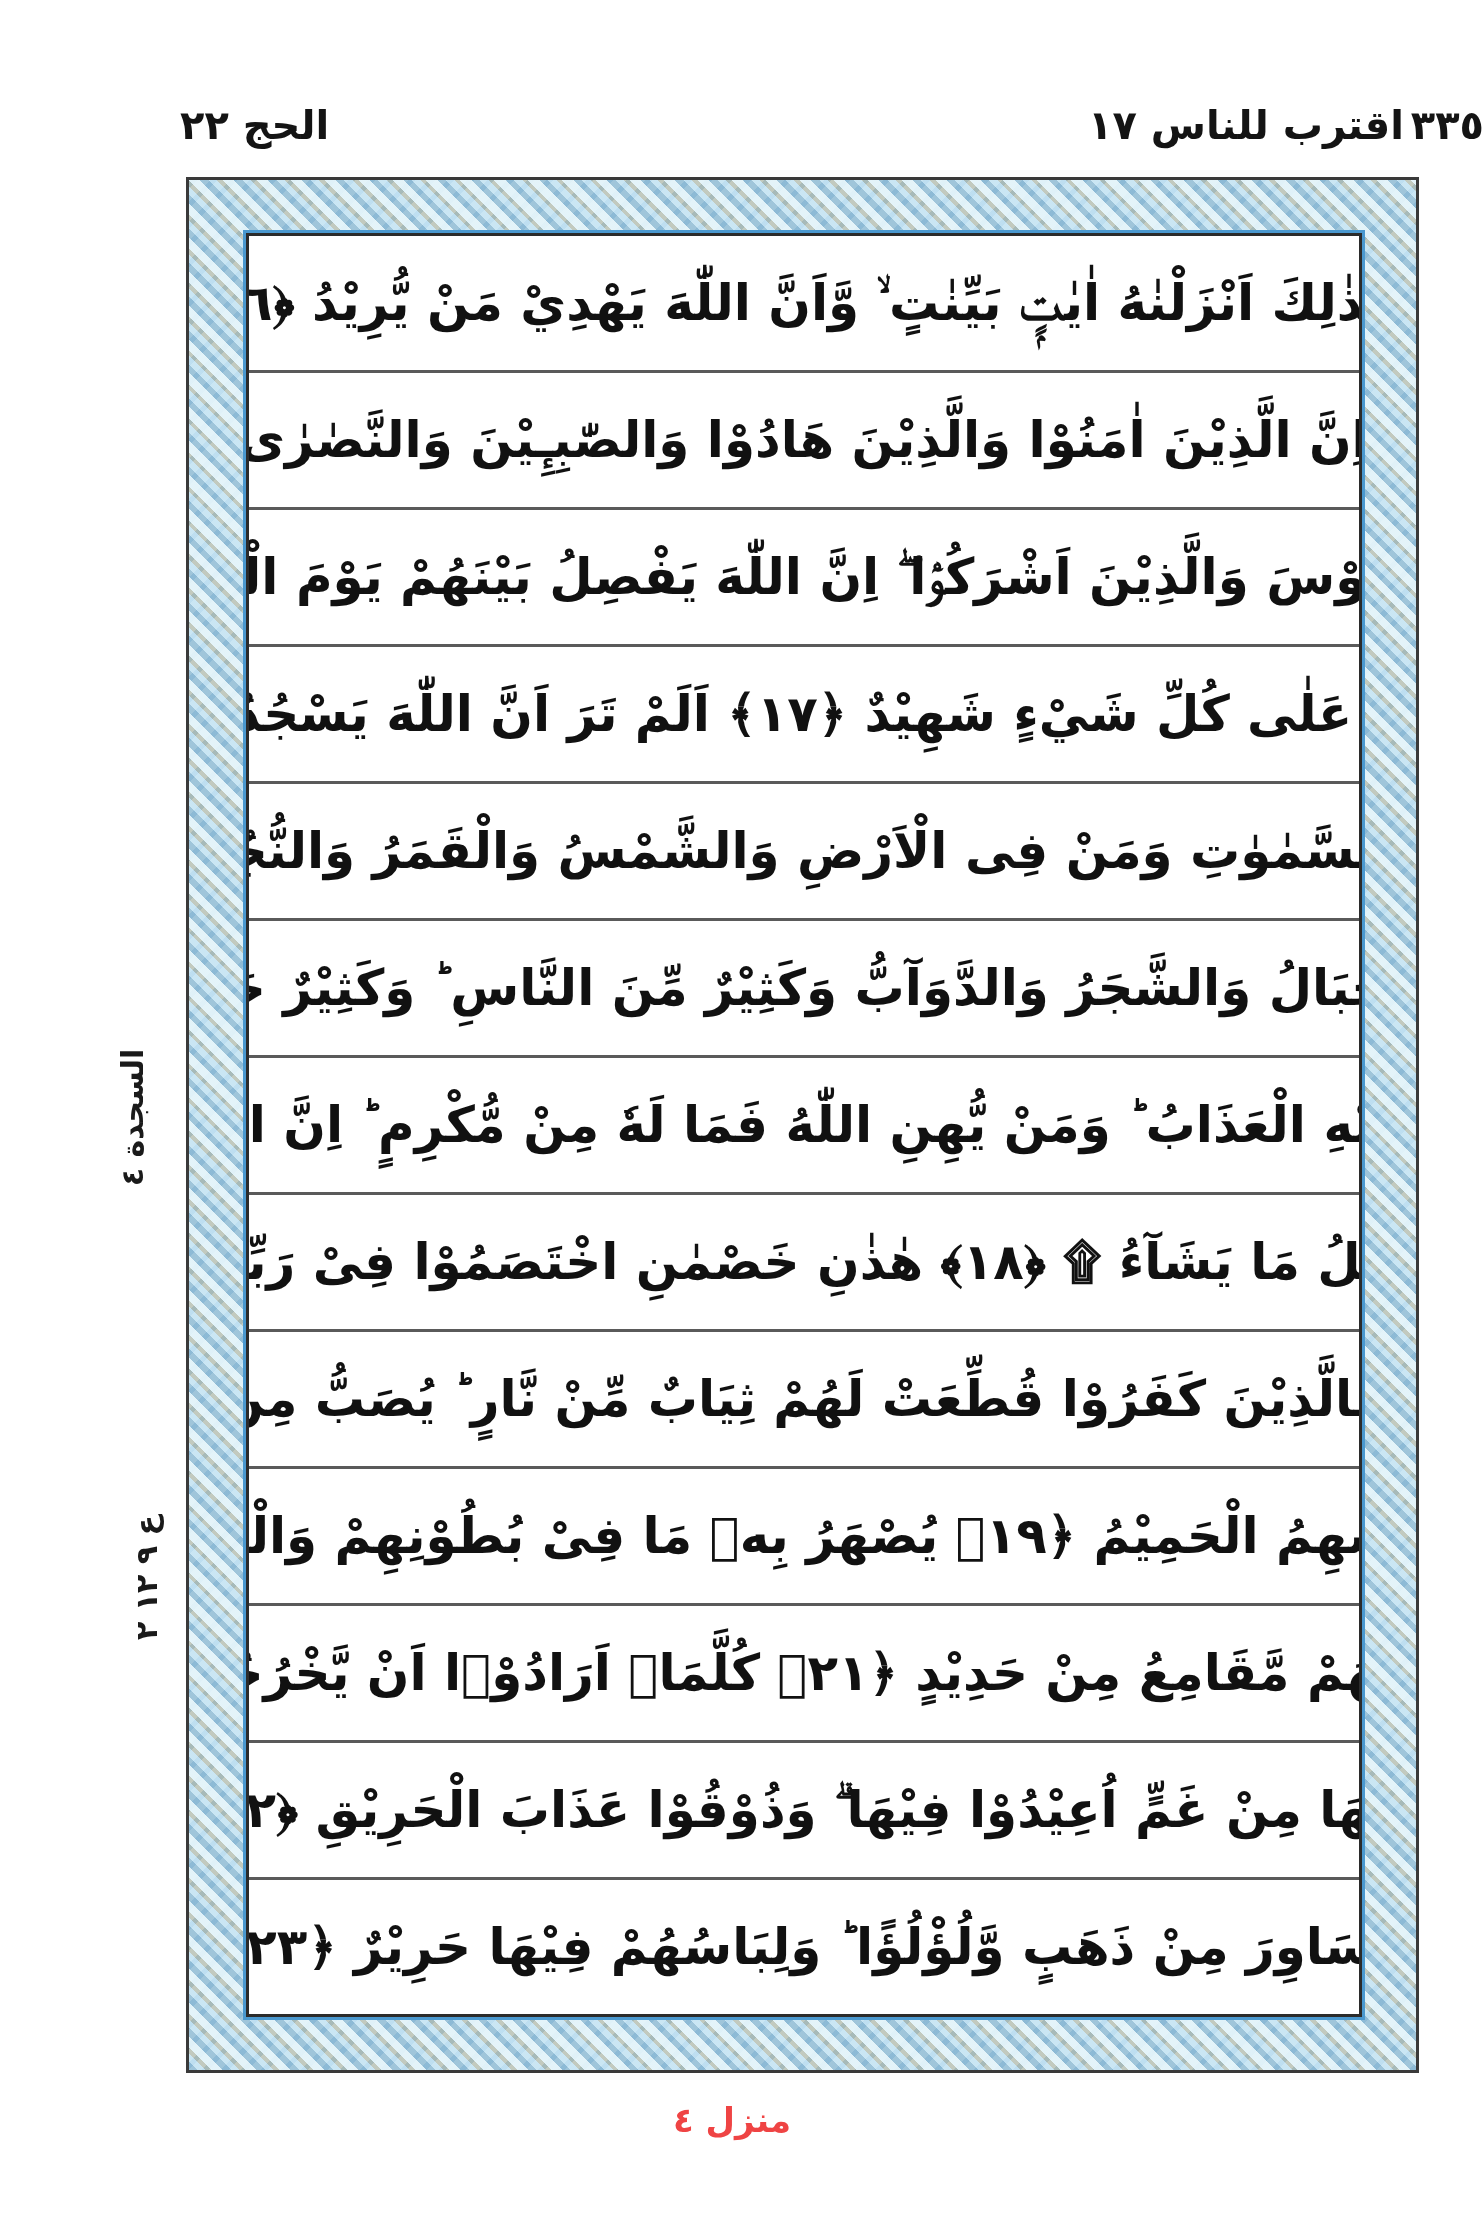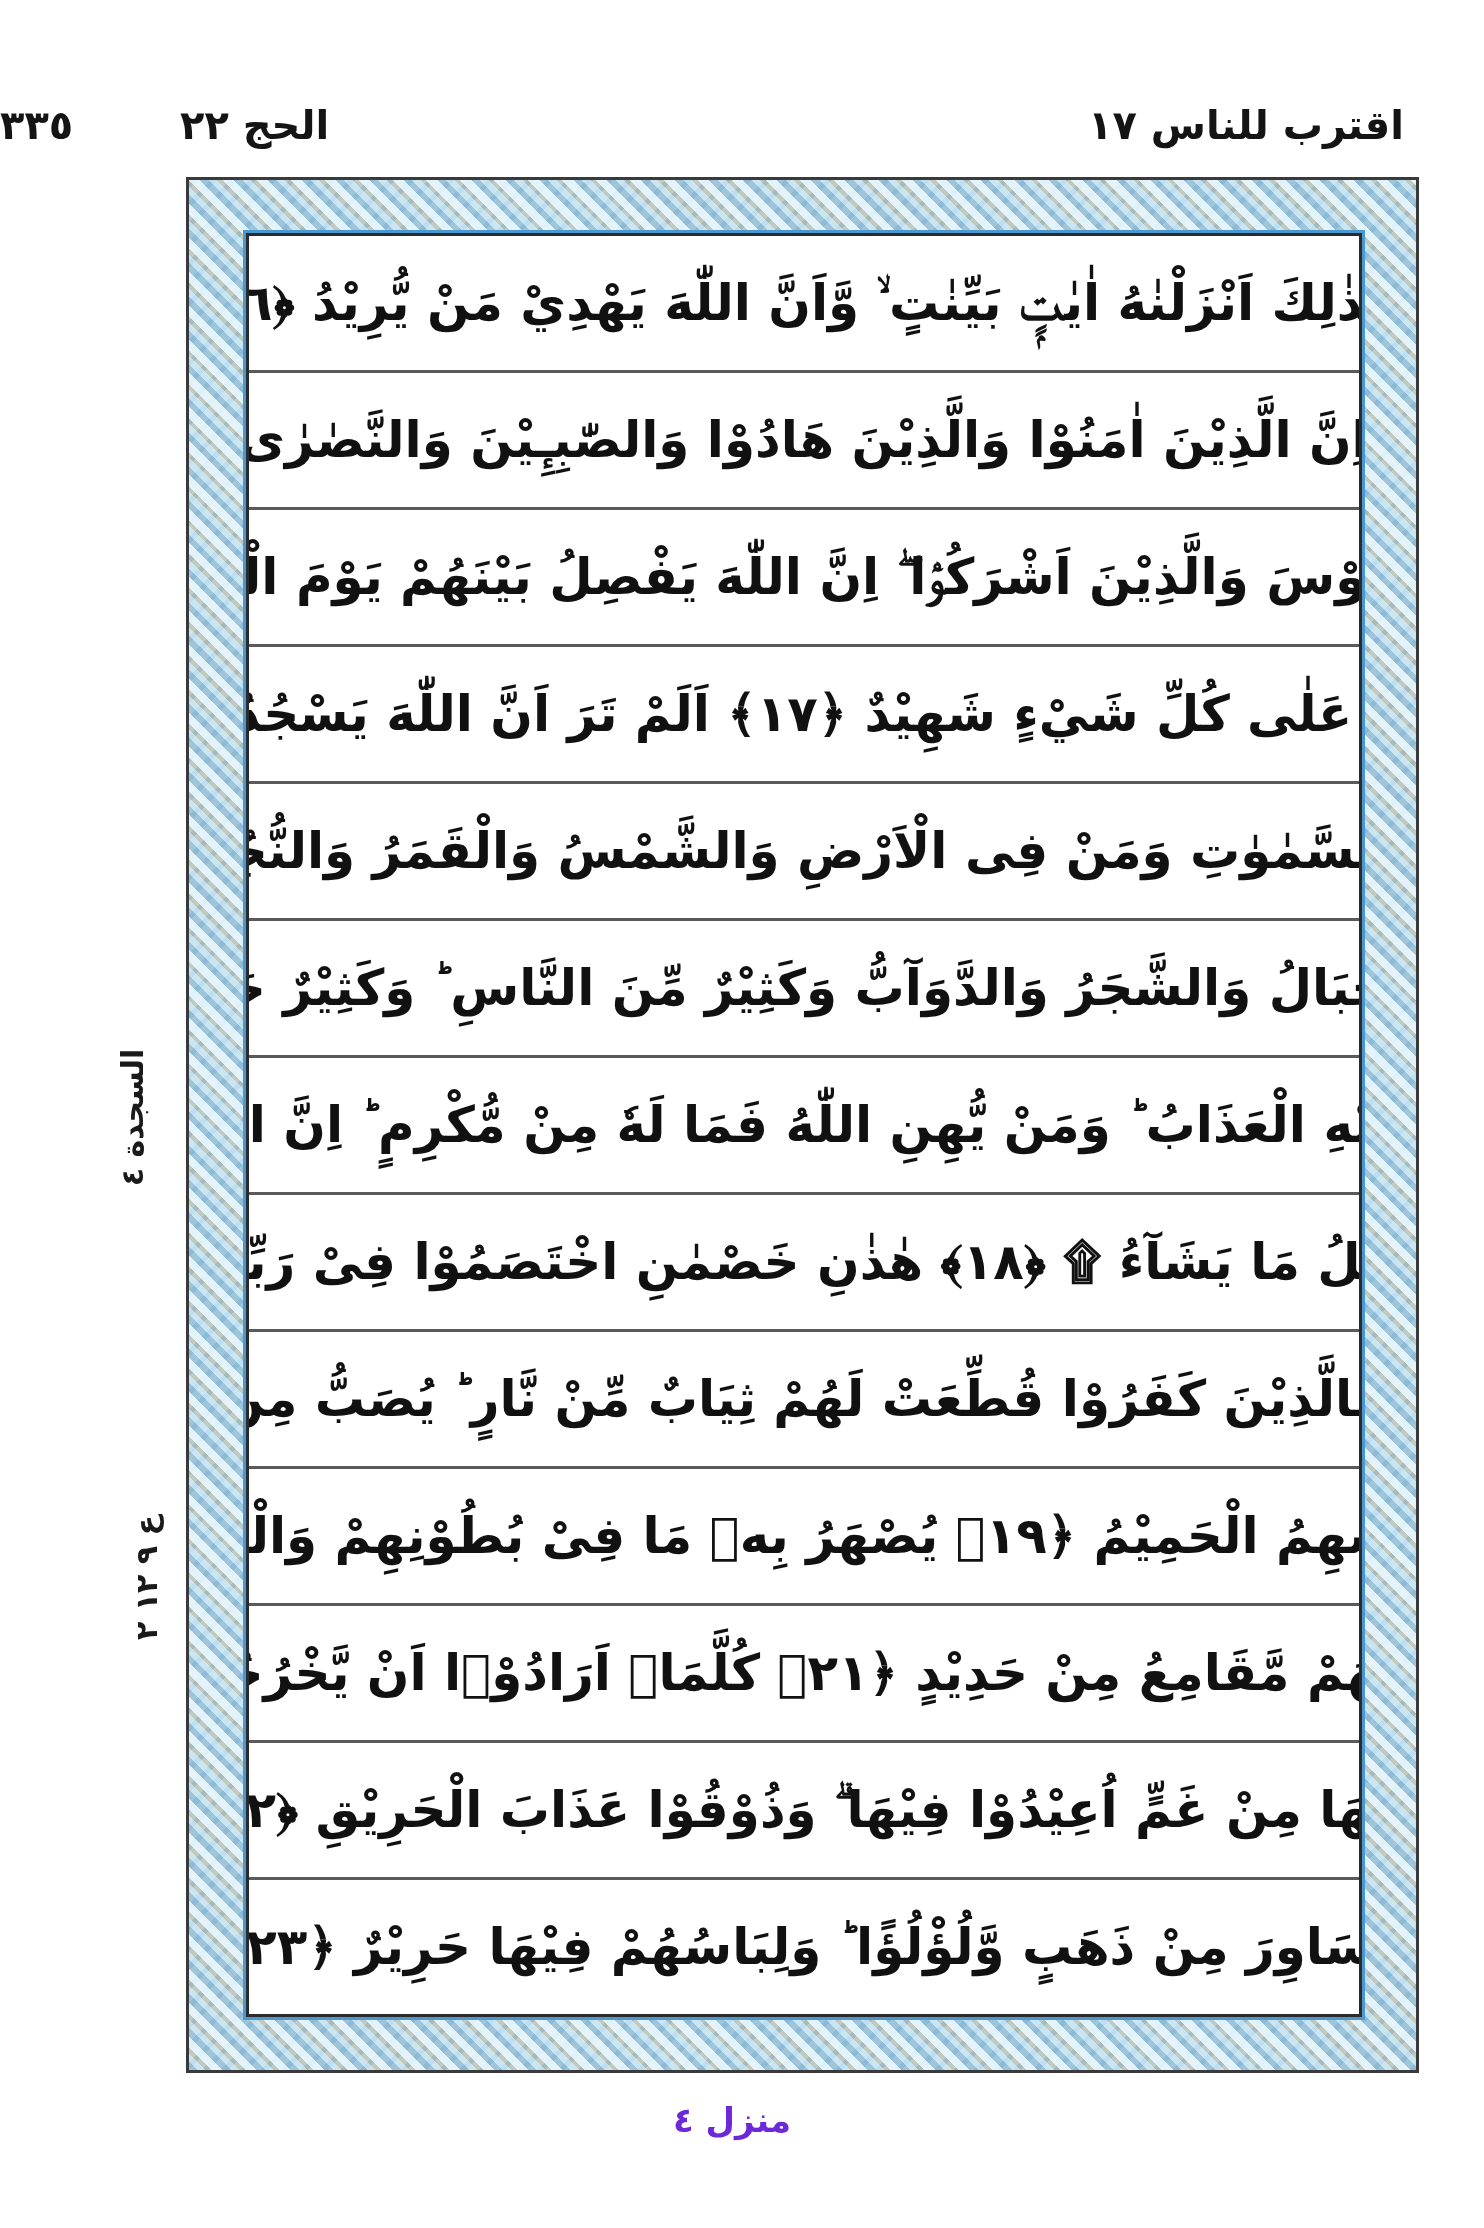--- a/index.html
+++ b/index.html
@@ -14,21 +14,21 @@
   .header {
     position: absolute; top: 100px; left: 0; width: 1484px; height: 60px;
   }
   .hdr {
     position: absolute; top: 0;
     font-size: 40px; font-weight: bold; line-height: 50px;
     direction: rtl; color: #141414;
     font-family: "DejaVu Sans", sans-serif;
   }
   .hdr-right { right: 80px; }
-  .hdr-center { left: 0; right: 16px; text-align: left; }
+  .hdr-center { left: 0; right: 0; text-align: right; }
   .hdr-left { left: 180px; }
 
   .frame {
     position: absolute;
     left: 186px; top: 177px;
     width: 1233px; height: 1896px;
     box-sizing: border-box;
     border: 3px solid #3a3a3a;
     background:
       repeating-linear-gradient(45deg, rgba(120,170,200,0.55) 0 6px, rgba(200,230,245,0.7) 6px 12px, rgba(170,150,100,0.35) 12px 16px, rgba(230,245,250,0.9) 16px 24px),
@@ -74,21 +74,21 @@
     transform-origin: center;
     white-space: nowrap;
     direction: rtl;
   }
   .note-sajdah { top: 1100px; left: 64px; }
   .note-ruku { top: 1560px; left: 84px; }
 
   .footer {
     position: absolute; top: 2100px; left: 0; width: 1464px;
     text-align: center;
-    font-size: 34px; font-weight: bold; color: #6d28d9;
+    font-size: 34px; font-weight: bold; color: #ef4444;
     direction: rtl;
     font-family: "DejaVu Sans", sans-serif;
   }
 </style>
 </head>
 <body>
 
 <div class="header">
   <span class="hdr hdr-right">اقترب للناس ١٧</span>
   <span class="hdr hdr-center">٣٣٥</span>

